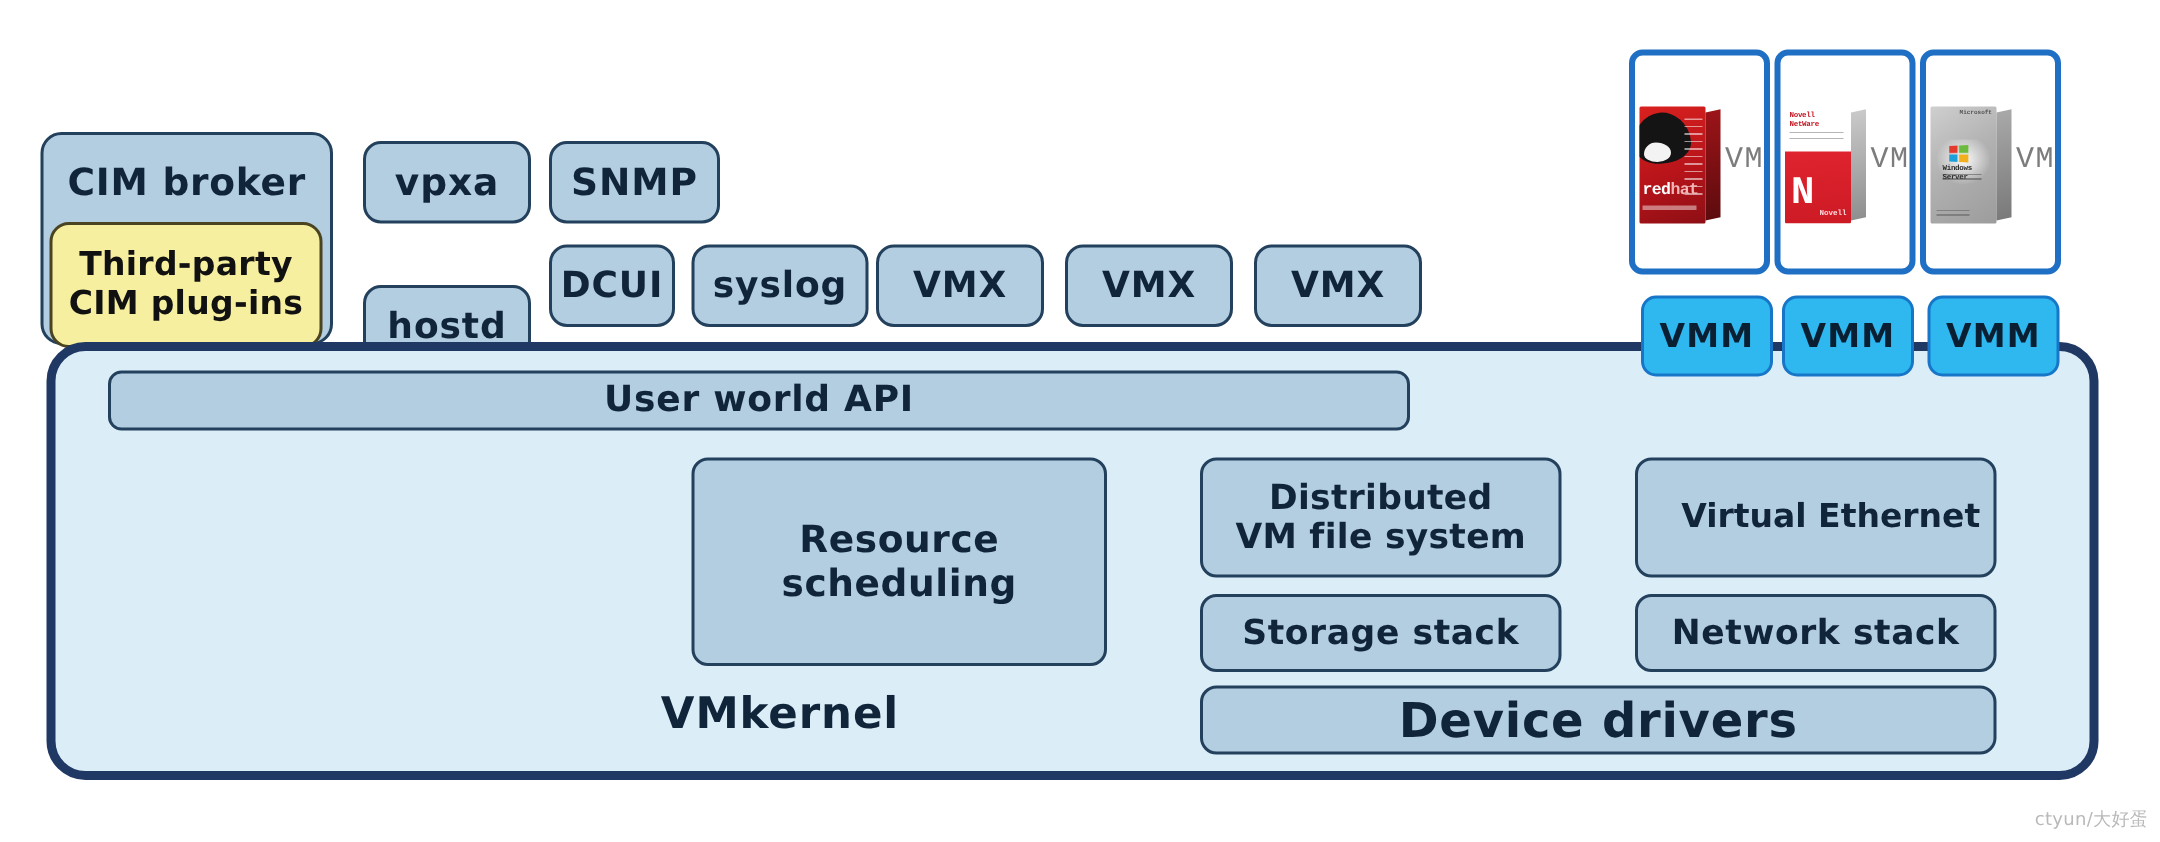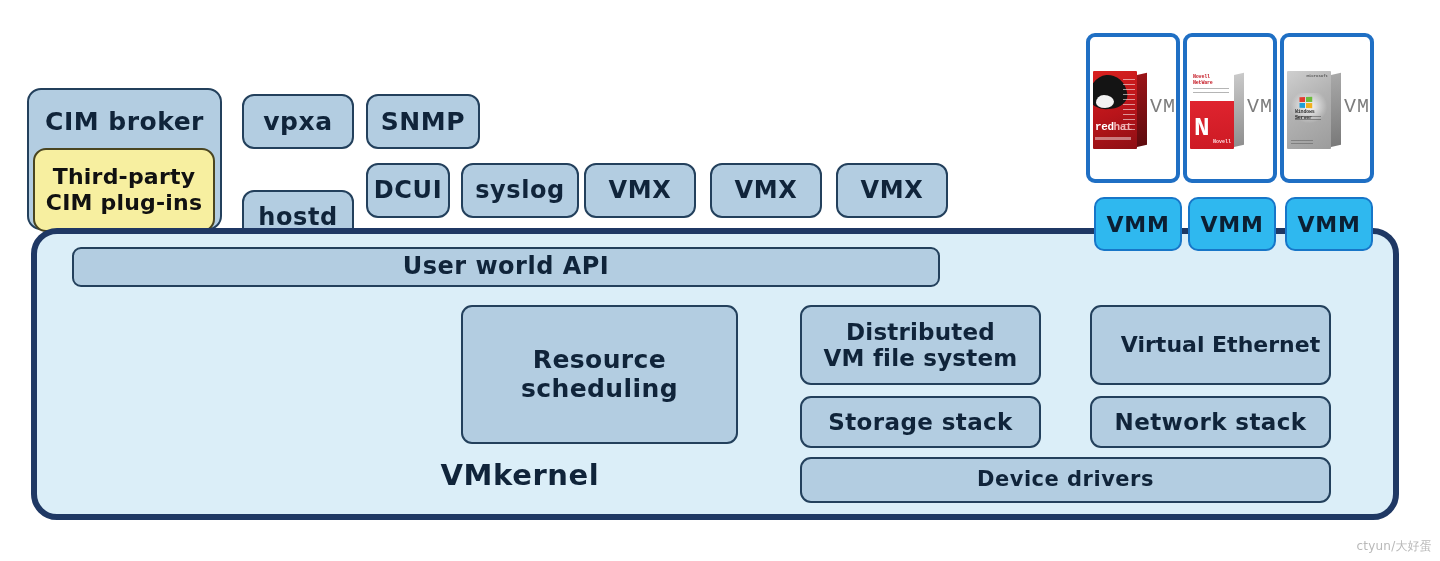--- a/index.html
+++ b/index.html
@@ -181,21 +181,21 @@
     width: 241px;
     height: 52px;
     font-size: 23px;
     letter-spacing: 0.4px;
   }
   #device-drivers {
     left: 800px;
     top: 457px;
     width: 531px;
     height: 46px;
-    font-size: 21px;
+    font-size: 32px;
     letter-spacing: 0.5px;
   }
 
   
   .vm-card {
     position: absolute;
     box-sizing: border-box;
     top: 33px;
     width: 94px;
     height: 150px;

